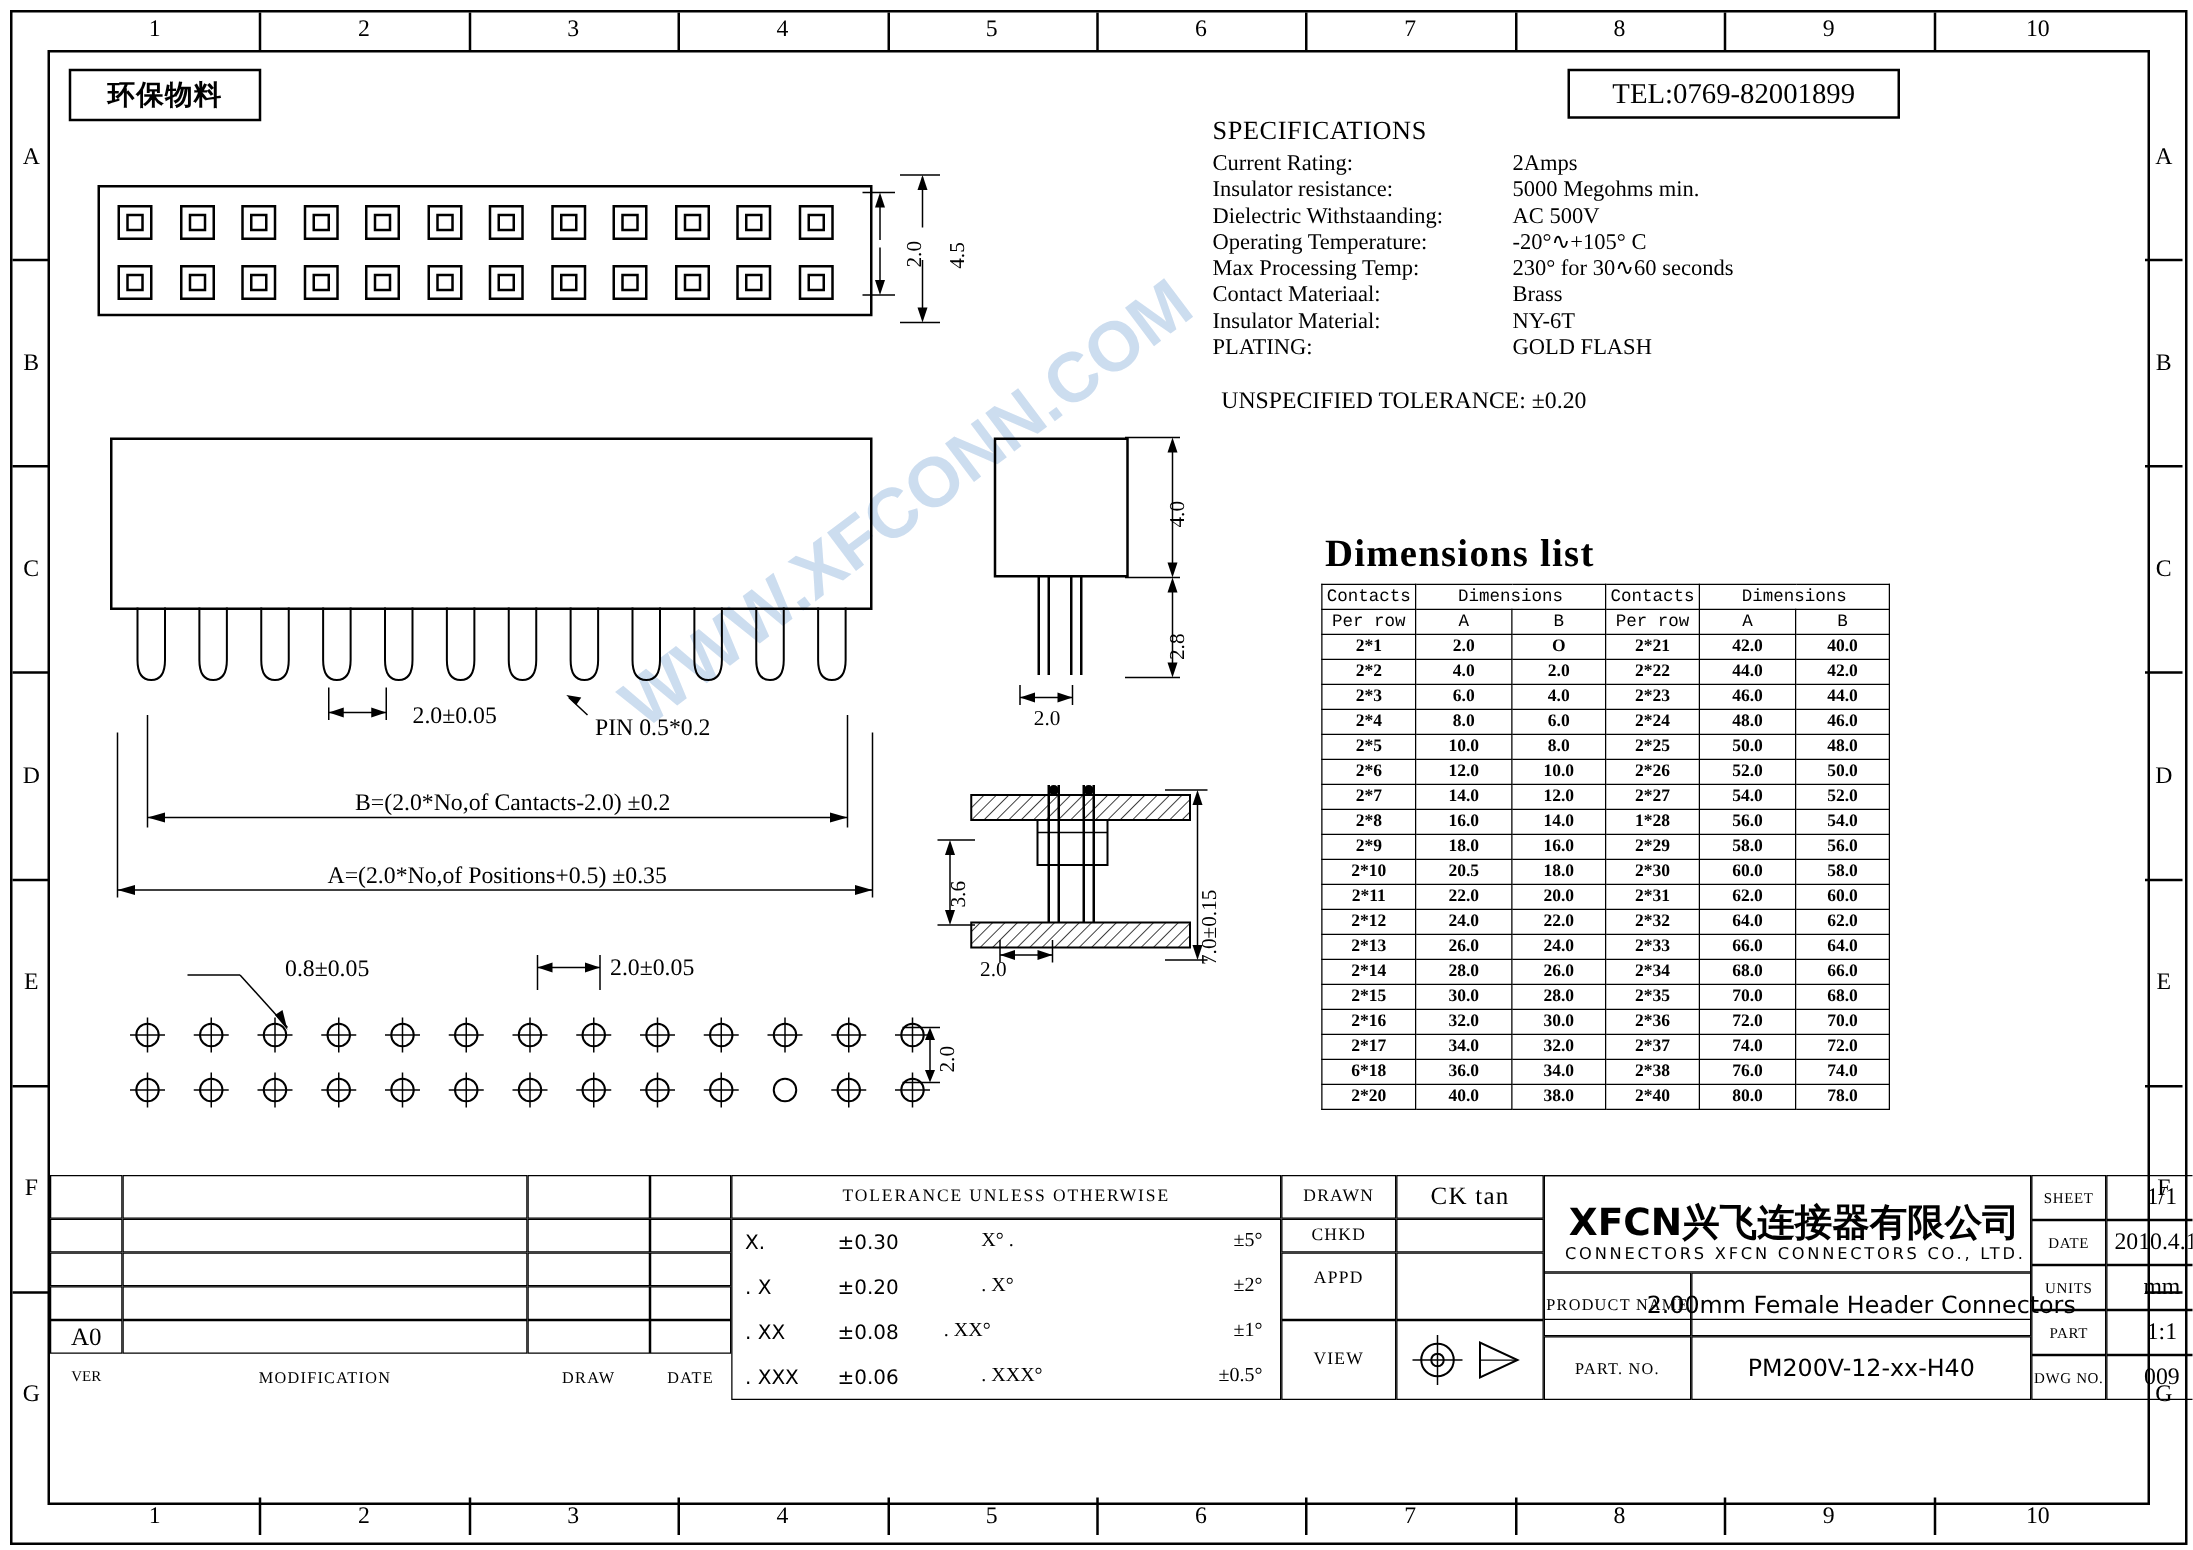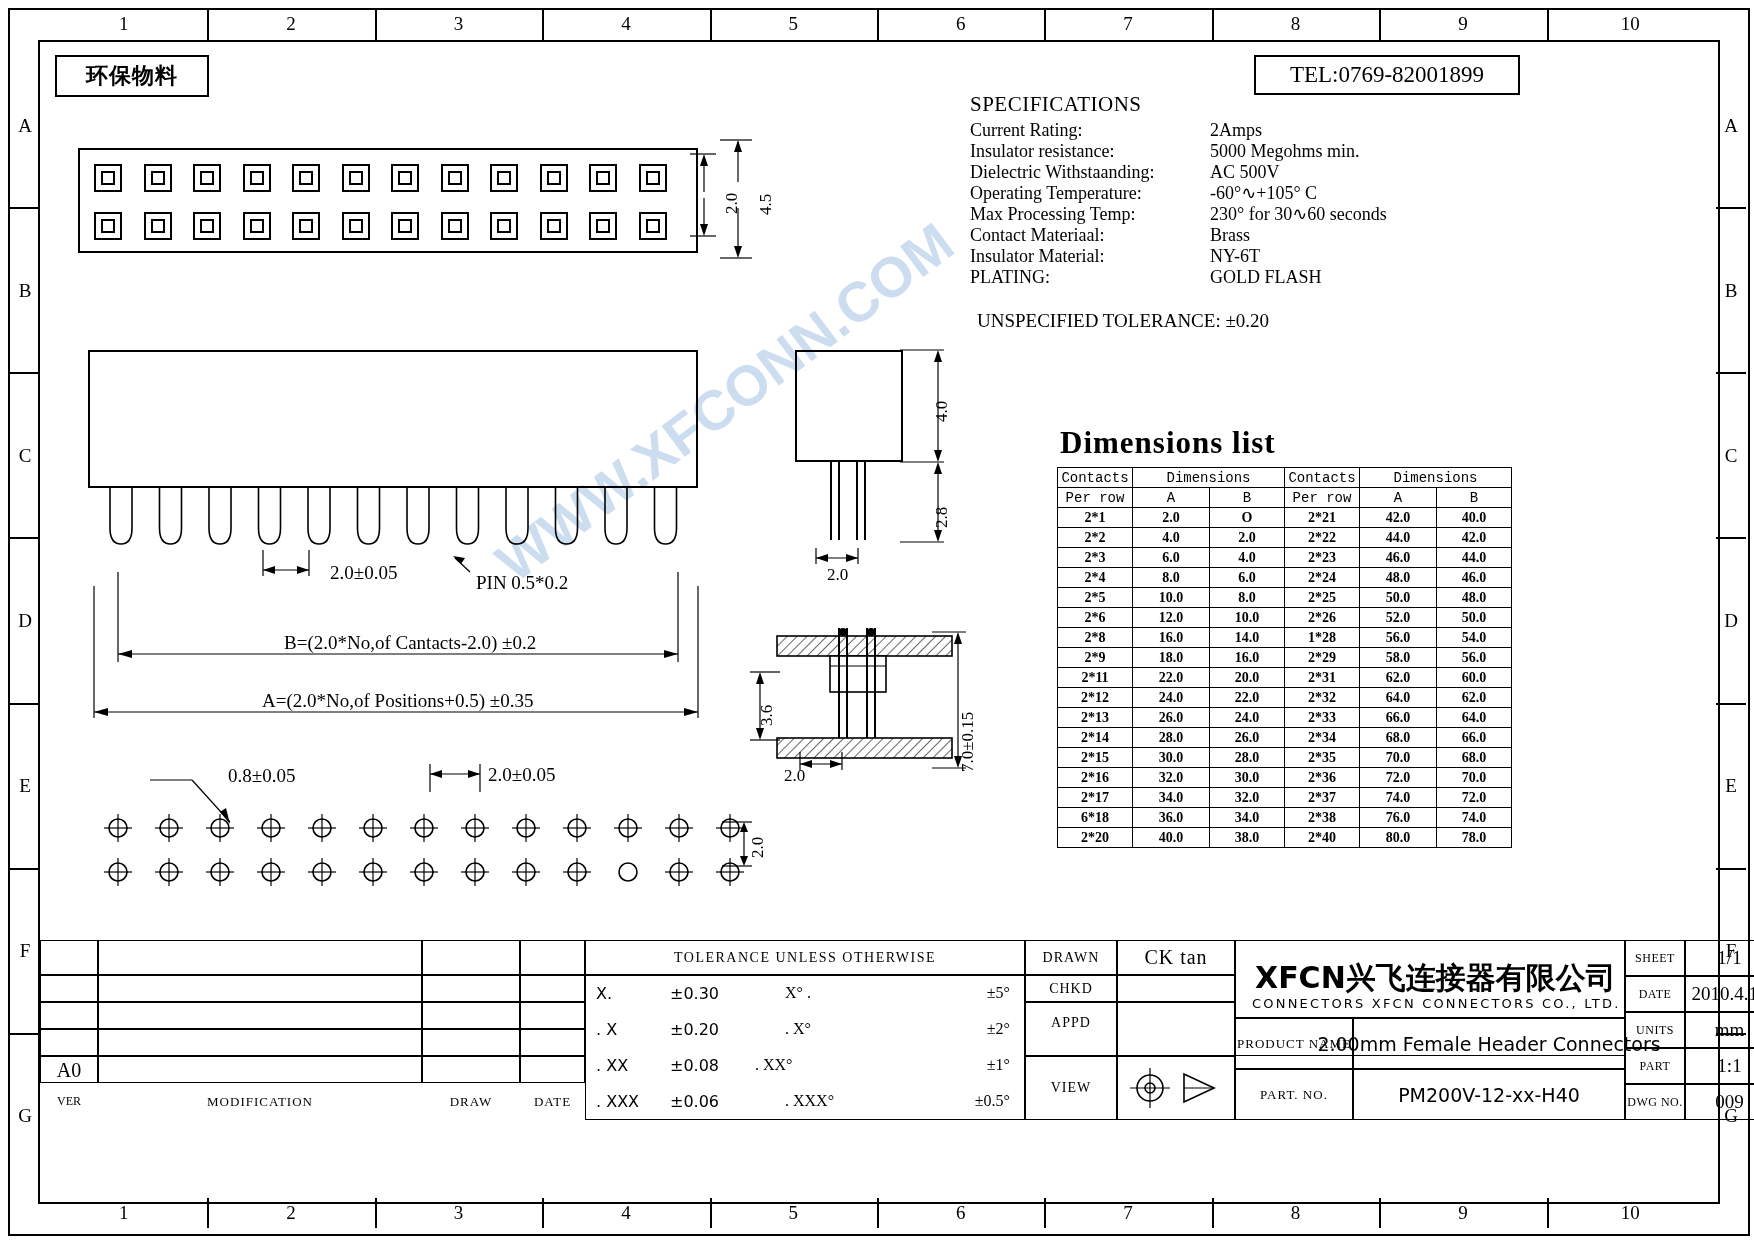--- a/index.html
+++ b/index.html
@@ -169,21 +169,21 @@
         <div class="row">
           <div class="k">Insulator resistance:</div>
           <div class="vv">5000 Megohms min.</div>
         </div>
         <div class="row">
           <div class="k">Dielectric Withstaanding:</div>
           <div class="vv">AC 500V</div>
         </div>
         <div class="row">
           <div class="k">Operating Temperature:</div>
-          <div class="vv">-60°∿+105° C</div>
+          <div class="vv">-20°∿+105° C</div>
         </div>
         <div class="row">
           <div class="k">Max Processing Temp:</div>
           <div class="vv">230° for 30∿60 seconds</div>
         </div>
         <div class="row">
           <div class="k">Contact Materiaal:</div>
           <div class="vv">Brass</div>
         </div>
         <div class="row">
@@ -529,34 +529,50 @@
         </tr>
         <tr>
           <td>2*6</td>
           <td>12.0</td>
           <td>10.0</td>
           <td>2*26</td>
           <td>52.0</td>
           <td>50.0</td>
         </tr>
         <tr>
+          <td>2*7</td>
+          <td>14.0</td>
+          <td>12.0</td>
+          <td>2*27</td>
+          <td>54.0</td>
+          <td>52.0</td>
+        </tr>
+        <tr>
           <td>2*8</td>
           <td>16.0</td>
           <td>14.0</td>
           <td>1*28</td>
           <td>56.0</td>
           <td>54.0</td>
         </tr>
         <tr>
           <td>2*9</td>
           <td>18.0</td>
           <td>16.0</td>
           <td>2*29</td>
           <td>58.0</td>
           <td>56.0</td>
+        </tr>
+        <tr>
+          <td>2*10</td>
+          <td>20.5</td>
+          <td>18.0</td>
+          <td>2*30</td>
+          <td>60.0</td>
+          <td>58.0</td>
         </tr>
         <tr>
           <td>2*11</td>
           <td>22.0</td>
           <td>20.0</td>
           <td>2*31</td>
           <td>62.0</td>
           <td>60.0</td>
         </tr>
         <tr>

